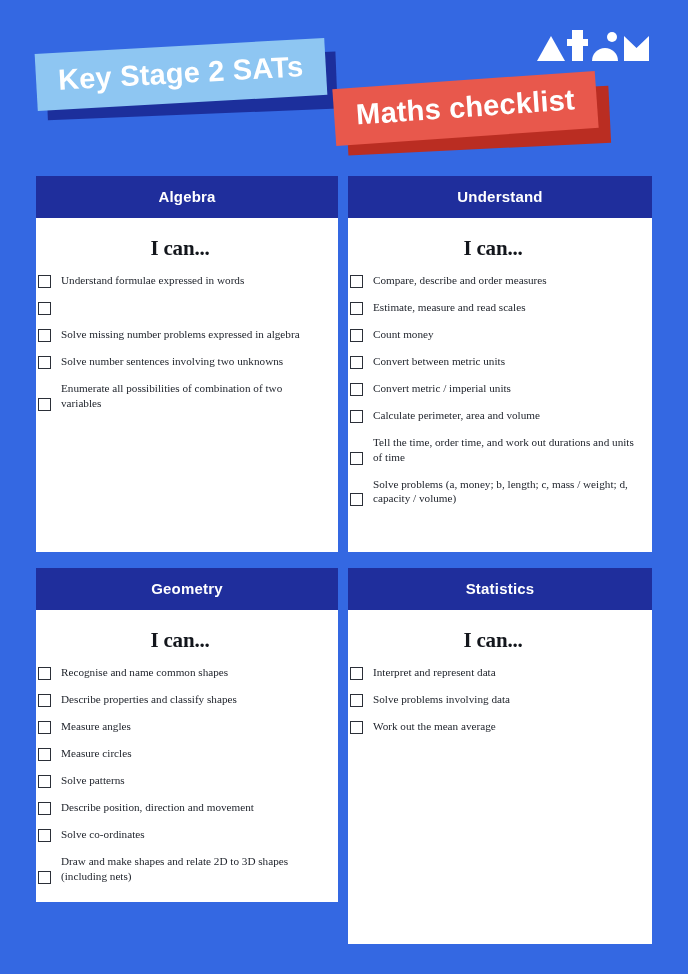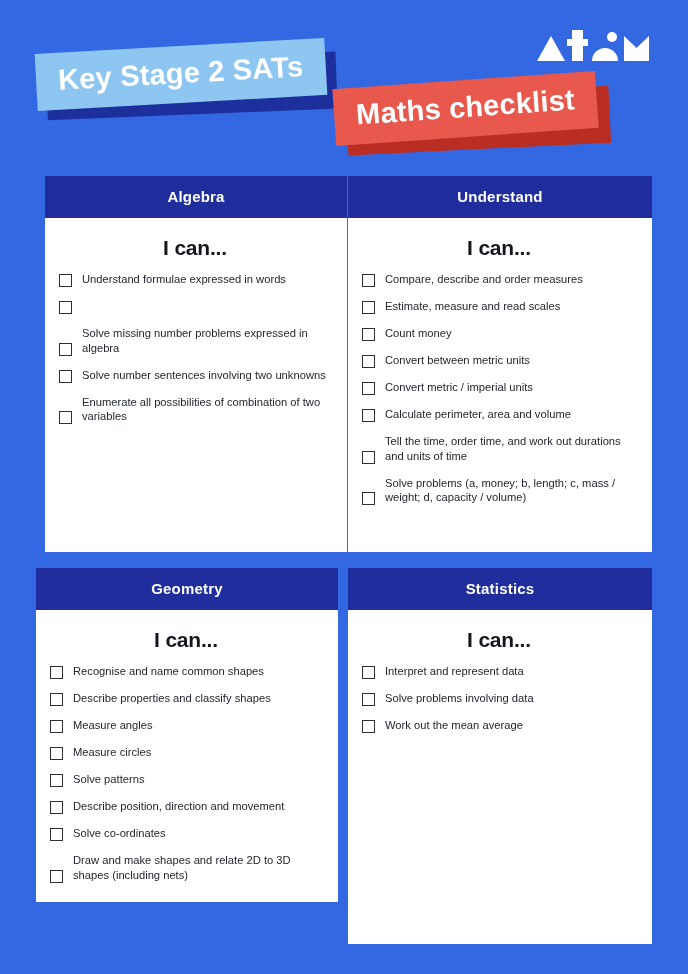--- a/index.html
+++ b/index.html
@@ -58,22 +58,23 @@
     background:#1f2e9c;
     color:#ffffff;
     font-size:15px;
     font-weight:bold;
     text-align:center;
     padding:12px 0 13px 0;
     letter-spacing:0.2px;
   }
   .card-body{
     flex:1;
-    padding:14px 16px 14px 14px;
-    position:relative;
+    padding:14px 16px 14px 2px;
+    position:relative;
+    font-family:Liberation Serif, serif;
   }
   .ican{
     text-align:center;
     font-size:21px;
     font-weight:bold;
     color:#13161c;
     margin:4px 0 12px 0;
     letter-spacing:-0.2px;
   }
   ul.checklist{list-style:none;margin:0;padding:0;}
@@ -90,21 +91,21 @@
     margin-top:2px;
     margin-right:10px;
   }
   .ctext{
     font-size:11.2px;
     line-height:1.32;
     color:#22262e;
   }
 
   
-  #card-algebra{left:36px;top:176px;width:302px;height:376px;margin-left:9px;}
+  #card-algebra{left:36px;top:176px;width:302px;height:376px;}
   #card-measurement{left:348px;top:176px;width:304px;height:376px;}
   #card-geometry{left:36px;top:568px;width:302px;height:334px;}
   #card-statistics{left:348px;top:568px;width:304px;height:376px;}
 </style>
 </head>
 <body>
 
 <div class="page">
 
   <div class="logo">

